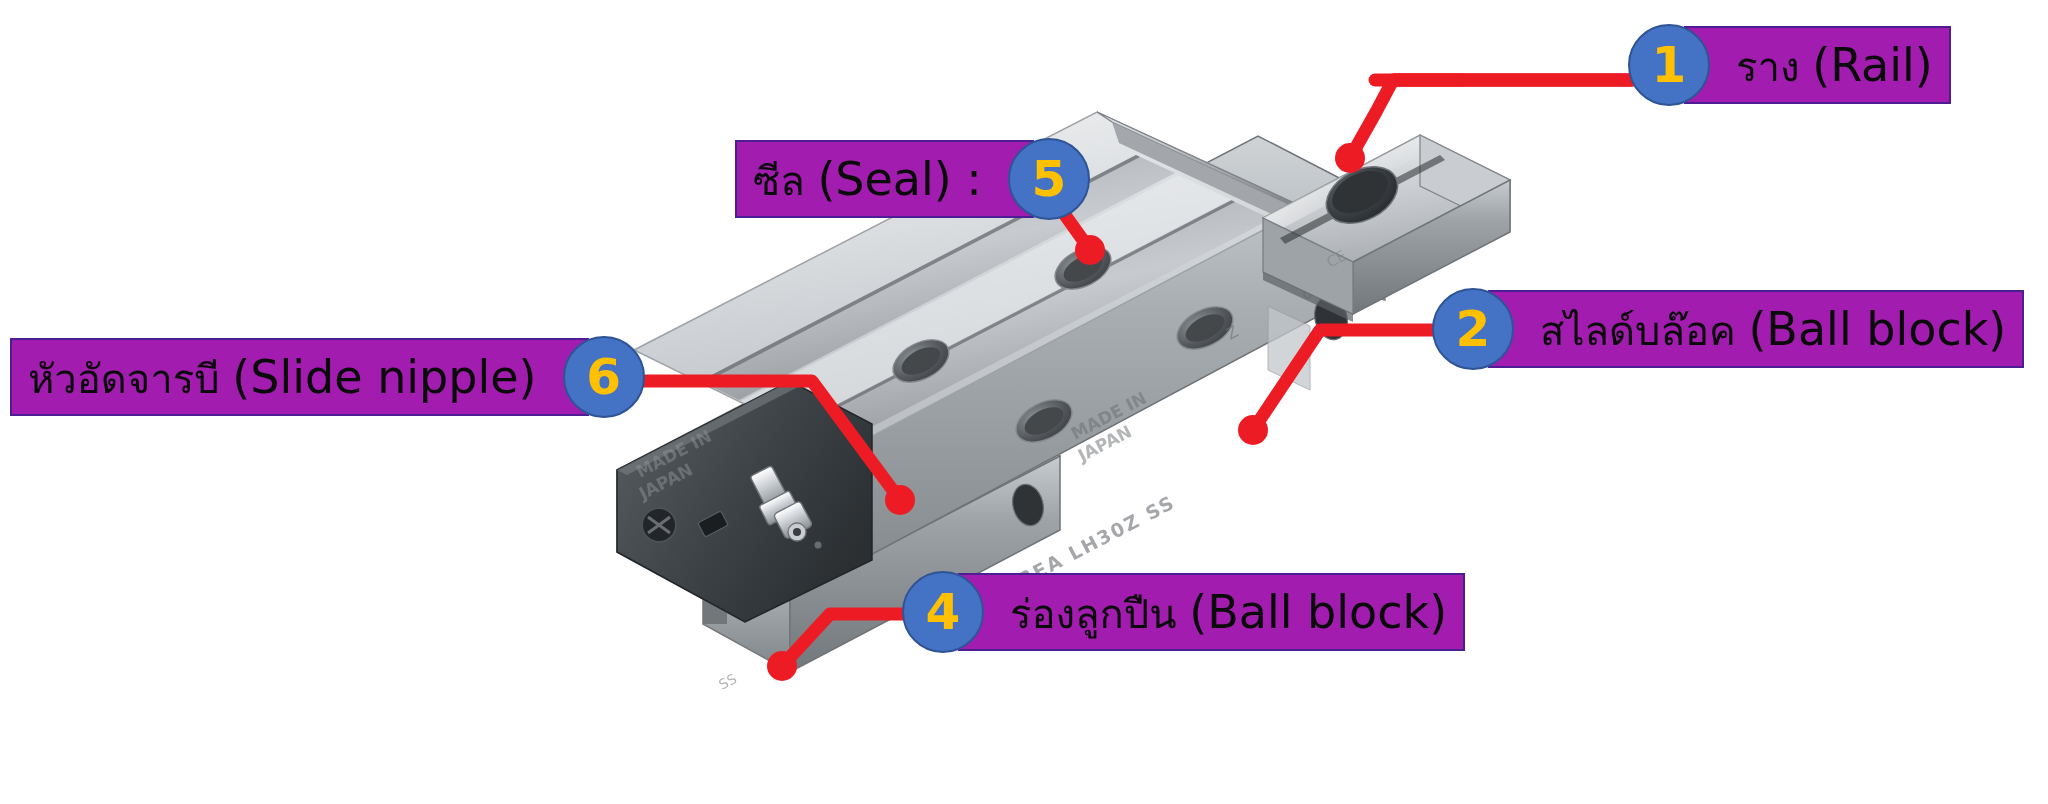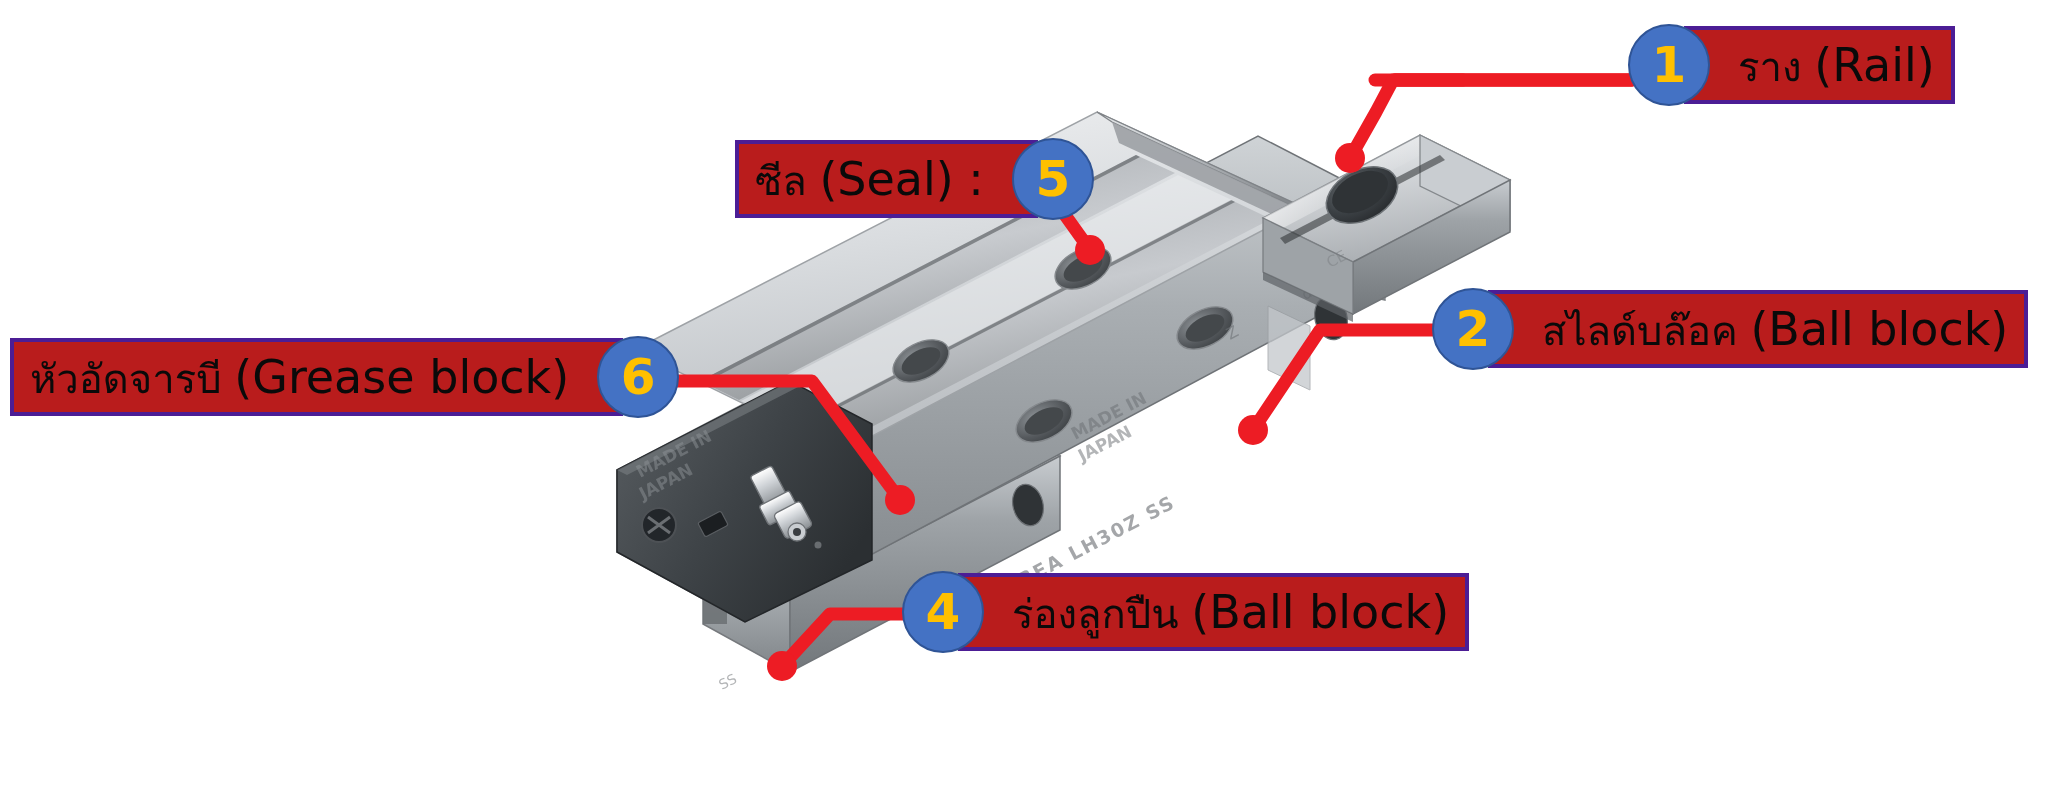--- a/index.html
+++ b/index.html
@@ -44,22 +44,22 @@
   }
 
   .callout {
     position: absolute;
     display: flex;
     align-items: center;
     height: 78px;
   }
 
   .callout-box {
-    background: #b91c1c;
-    border: 4px solid #4c1d95;
+    background: #a21caf;
+    border: 2px solid #4c1d95;
     height: 78px;
     display: flex;
     align-items: center;
     white-space: nowrap;
   }
 
   .callout-label {
     font-size: 40px;
     color: #0a0a0a;
     line-height: 1;
@@ -343,20 +343,20 @@
         <span class="callout-label"><span>ซีล</span>
           <span class="en">(Seal) :</span>
         </span>
       </div>
       <div class="callout-badge badge-right">5</div>
     </div>
 
     <div class="callout" id="callout-6">
       <div class="callout-box box-pad-right">
         <span class="callout-label"><span>หัวอัดจารบี</span>
-          <span class="en">(Grease block)</span>
+          <span class="en">(Slide nipple)</span>
         </span>
       </div>
       <div class="callout-badge badge-right">6</div>
     </div>
 
   </div>
 </div>
 
 </body></html>

